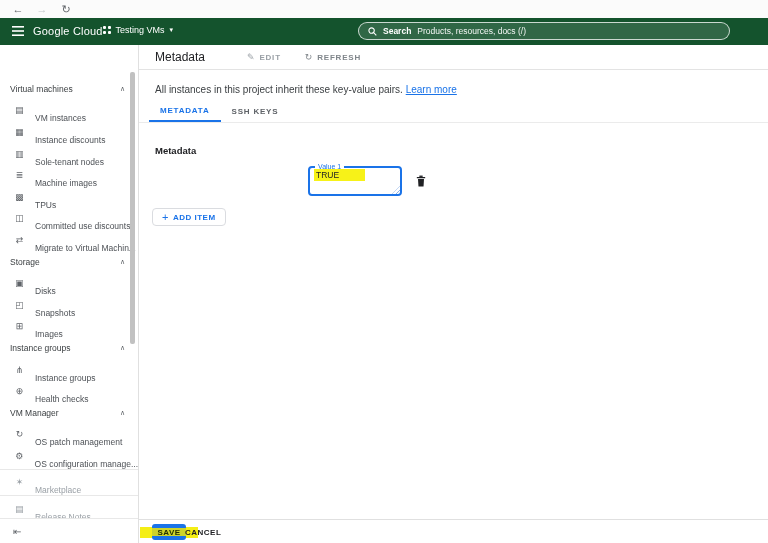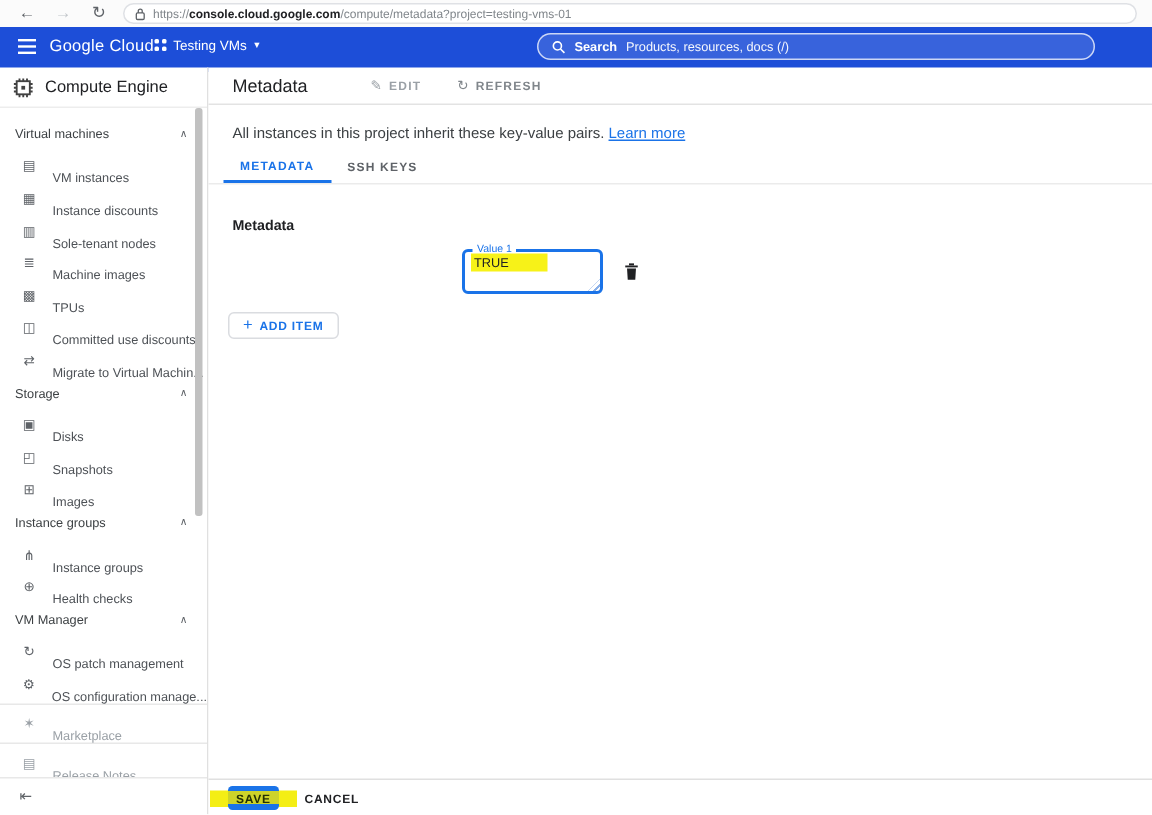--- a/index.html
+++ b/index.html
@@ -8,21 +8,21 @@
 
   
   .browser-bar { position:absolute; top:0; left:0; right:0; height:18px; background:#fbfbfb; display:flex; align-items:center; padding:0 6px; }
   .nav-glyph { font-size:11px; color:#5f6368; width:24px; text-align:center; line-height:18px; }
   .nav-glyph.disabled { color:#c3c7cb; }
   .url-pill { flex:1; height:14px; margin-left:4px; margin-right:4px; background:#fff; border:1px solid #dfe1e5; border-radius:8px; display:flex; align-items:center; padding:0 7px; font-size:8px; color:#80868b; white-space:nowrap; overflow:hidden; }
   .url-pill .host { color:#202124; font-weight:bold; }
   .lock-svg { margin-right:5px; flex:0 0 auto; }
 
   
-  .gc-header { position:absolute; top:18px; left:0; right:0; height:30px; background:#1d4ed8; color:#fff; }
+  .gc-header { position:absolute; top:18px; left:0; right:0; height:30px; background:#14532d; color:#fff; }
   .hamburger { position:absolute; left:12px; top:8px; }
   .gc-logo { position:absolute; left:33px; top:7px; font-size:11px; letter-spacing:.2px; color:#fff; }
   .proj-sel { position:absolute; left:103px; top:7px; display:flex; align-items:center; gap:5px; font-size:9px; color:#fff; }
   .proj-grid { display:inline-grid; grid-template-columns:3px 3px; grid-gap:1.5px; }
   .proj-grid i { width:3px; height:3px; background:#fff; border-radius:1px; }
   .caret { font-size:7px; }
   .search-bar { position:absolute; left:358px; right:38px; top:4px; height:18px; border:1px solid rgba(255,255,255,.75); background:rgba(255,255,255,.12); border-radius:9px; display:flex; align-items:center; padding:0 9px; font-size:8.5px; gap:6px; }
   .search-bar .s-label { font-weight:bold; }
   .search-bar .s-ph { opacity:.95; }
 
@@ -77,38 +77,31 @@
   .trash-btn { position:absolute; left:277px; top:130px; background:none; border:none; cursor:pointer; }
 
   .add-item-btn { position:absolute; left:13px; top:163px; height:18px; padding:0 9px; background:#fff; border:1px solid #dadce0; border-radius:4px; color:#1a73e8; font-size:8px; font-weight:bold; letter-spacing:.5px; display:flex; align-items:center; gap:4px; cursor:pointer; font-family:inherit; }
   .add-item-btn .plus { font-size:11px; font-weight:normal; }
 
   .bottom-line { position:absolute; top:474px; left:0; right:0; border-top:1px solid #e0e0e0; }
   .save-swipe { position:absolute; left:1px; top:482px; width:58px; height:11px; background:#f4ee15; }
   .save-btn { position:absolute; left:13px; top:479px; width:34px; height:16px; border:none; border-radius:3px; cursor:pointer; font-family:inherit;
               background:linear-gradient(180deg,#1a73e8 0%,#1a73e8 22%,#cdd32a 22%,#cdd32a 76%,#1a73e8 76%,#1a73e8 100%);
               color:#243103; font-size:8px; font-weight:bold; letter-spacing:.5px; display:flex; align-items:center; justify-content:center; }
-  .cancel-btn { position:absolute; left:64px; top:479px; height:16px; background:none; border:none; cursor:pointer; font-family:inherit; font-size:8px; font-weight:bold; letter-spacing:.5px; color:#202124; display:flex; align-items:center; }
+  .cancel-btn { position:absolute; left:46px; top:479px; height:16px; background:none; border:none; cursor:pointer; font-family:inherit; font-size:8px; font-weight:bold; letter-spacing:.5px; color:#202124; display:flex; align-items:center; }
 </style>
 </head>
 <body>
 
 <div id="app">
 
   <div class="browser-bar">
     <span class="nav-glyph">←</span>
     <span class="nav-glyph disabled">→</span>
     <span class="nav-glyph">↻</span>
-    <div class="url-pill">
-      <svg class="lock-svg" width="7" height="9" viewBox="0 0 8 10">
-          <rect x="1" y="4" width="6" height="5" rx="1" fill="none" stroke="#5f6368"></rect>
-          <path d="M2.5 4V2.6a1.5 1.5 0 0 1 3 0V4" fill="none" stroke="#5f6368"></path>
-        </svg>
-      <span><span>https://</span><span class="host">console.cloud.google.com</span><span>/compute/metadata?project=testing-vms-01</span></span>
-    </div>
   </div>
 
   <div class="gc-header">
     <svg class="hamburger" width="12" height="10" viewBox="0 0 12 10">
         <rect width="12" height="1.6" fill="#fff"></rect>
         <rect y="4.2" width="12" height="1.6" fill="#fff"></rect>
         <rect y="8.4" width="12" height="1.6" fill="#fff"></rect>
       </svg>
     <span class="gc-logo">Google Cloud</span>
     <span class="proj-sel">
@@ -125,30 +118,20 @@
       <svg width="9" height="9" viewBox="0 0 10 10">
           <circle cx="4" cy="4" r="3" fill="none" stroke="#fff" stroke-width="1.2"></circle>
           <line x1="6.3" y1="6.3" x2="9.2" y2="9.2" stroke="#fff" stroke-width="1.2"></line>
         </svg>
       <span class="s-label">Search</span>
       <span class="s-ph">Products, resources, docs (/)</span>
     </div>
   </div>
 
   <div class="sidebar">
-    <div class="product-header">
-      <svg width="15" height="15" viewBox="0 0 24 24">
-          <g stroke="#424242" stroke-width="2" fill="none">
-            <rect x="5" y="5" width="14" height="14"></rect>
-            <path d="M8 2v3M12 2v3M16 2v3M8 19v3M12 19v3M16 19v3M2 8h3M2 12h3M2 16h3M19 8h3M19 12h3M19 16h3"></path>
-          </g>
-          <rect x="10" y="10" width="4" height="4" fill="#424242"></rect>
-        </svg>
-      <span class="product-name">Compute Engine</span>
-    </div>
     <div class="nav-list">
         <div class="nav-row section-row">
           <span>Virtual machines</span>
           <span class="chev">∧</span>
         </div>
         <div class="nav-row item-row">
           <span class="glyph">▤</span>
           <span class="lbl">VM instances</span>
         </div>
         <div class="nav-row item-row">

